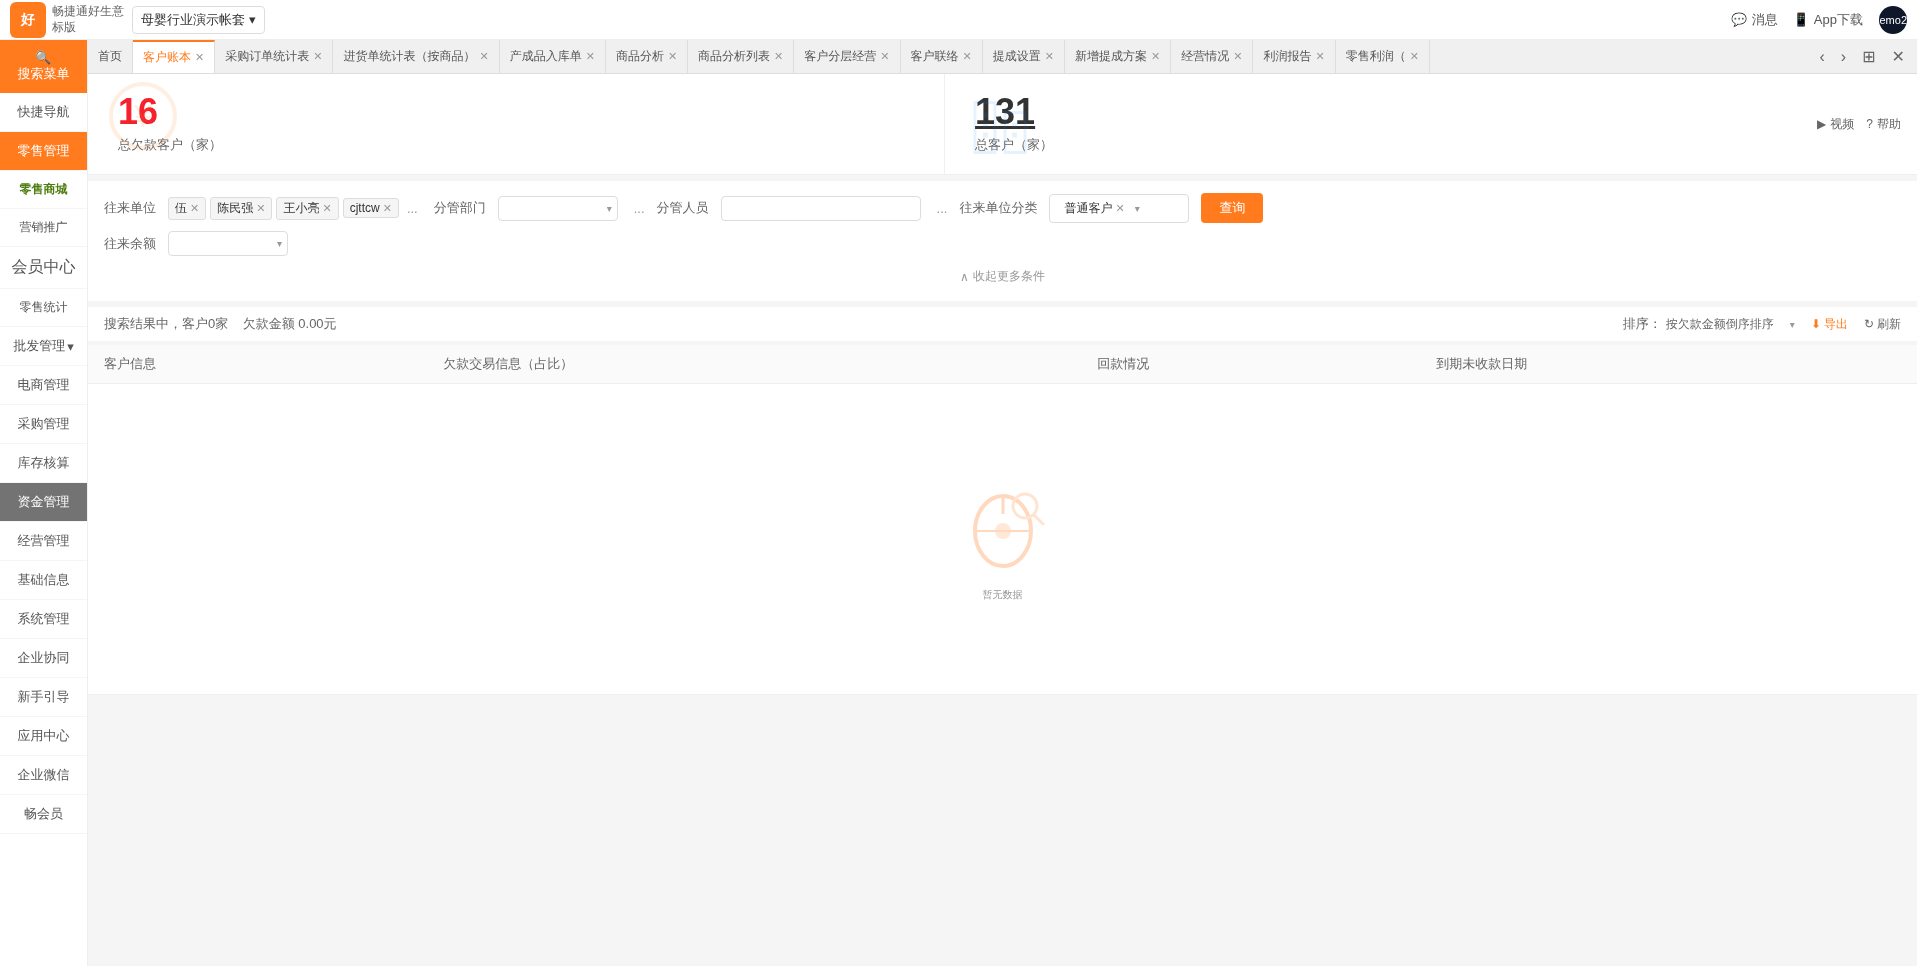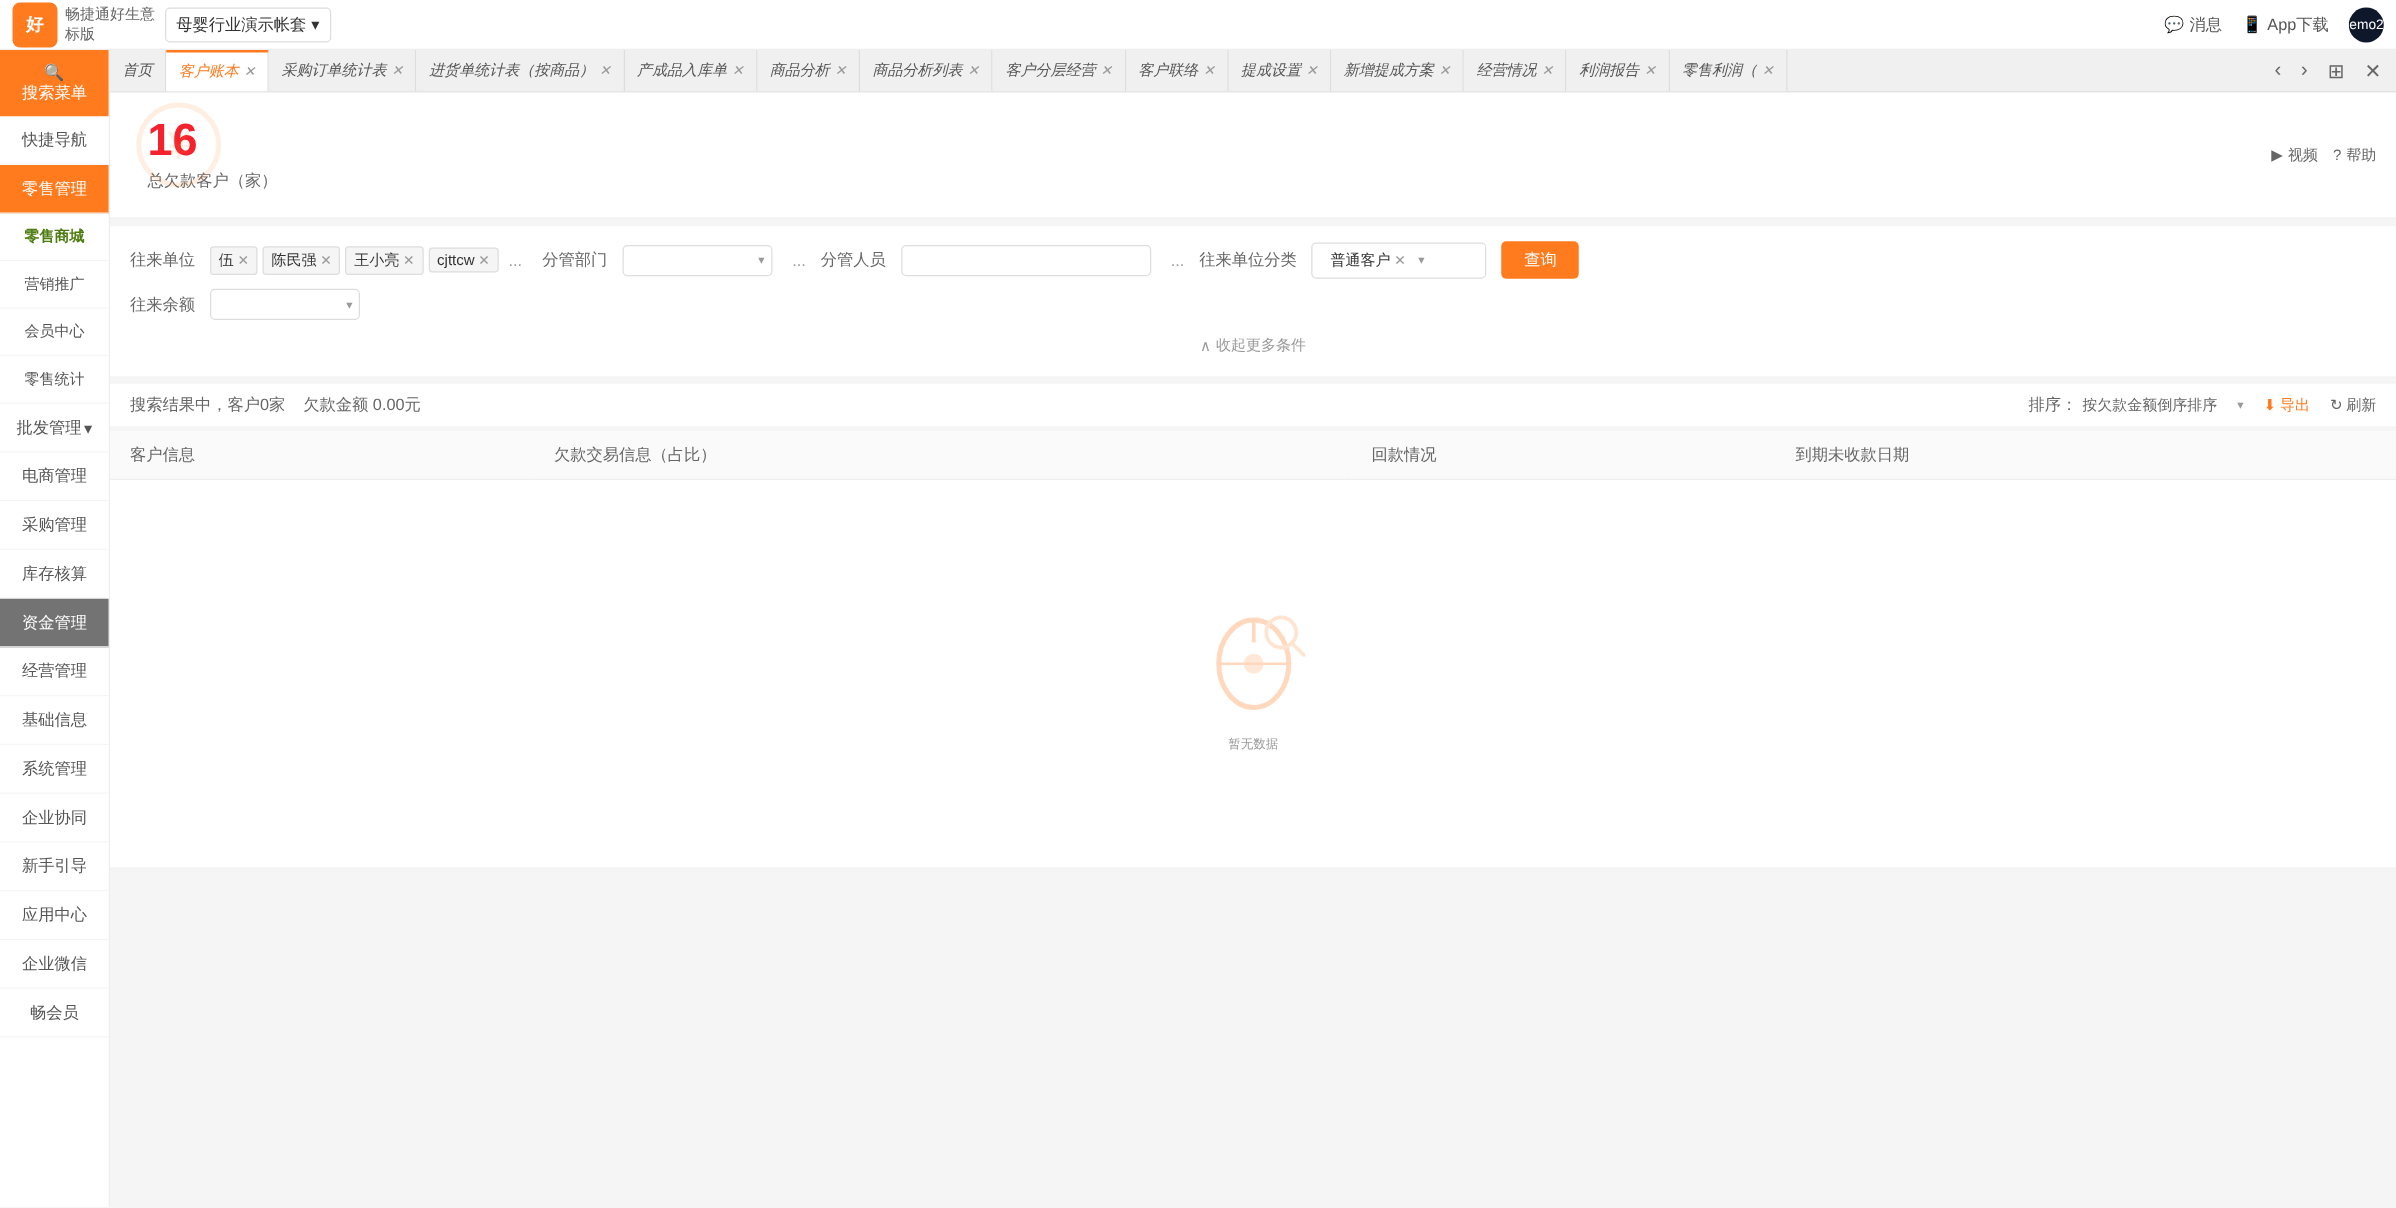--- a/index.html
+++ b/index.html
@@ -25,21 +25,21 @@
     .sidebar-nav-item { padding: 10px 8px; text-align: center; cursor: pointer; font-size: 13px; color: #555; border-bottom: 1px solid #f5f5f5; transition: background 0.2s; }
     .sidebar-nav-item.active { background: #ff7b1e; color: white; }
     .sidebar-nav-item.active-sub { color: #4d7c0f; font-weight: bold; }
     .sidebar-nav-item.has-arrow { display: flex; align-items: center; justify-content: center; gap: 2px; }
 
     
     .content-area { flex: 1; display: flex; flex-direction: column; overflow: hidden; }
 
     
     .tab-bar { background: #f0f0f0; display: flex; align-items: center; height: 34px; overflow: hidden; flex-shrink: 0; border-bottom: 1px solid #ddd; }
-    .tab-item { display: flex; align-items: center; gap: 4px; padding: 0 10px; height: 34px; font-size: 12px; cursor: pointer; border-right: 1px solid #ddd; white-space: nowrap; background: #f0f0f0; color: #555; flex-shrink: 0; font-style: italic; }
+    .tab-item { display: flex; align-items: center; gap: 4px; padding: 0 10px; height: 34px; font-size: 12px; cursor: pointer; border-right: 1px solid #ddd; white-space: nowrap; background: #f0f0f0; color: #555; flex-shrink: 0; }
     .tab-item.active { background: white; color: #ff7b1e; border-top: 2px solid #ff7b1e; }
     .tab-item .tab-close { color: #999; font-size: 11px; cursor: pointer; }
     .tab-bar-actions { display: flex; align-items: center; margin-left: auto; padding: 0 6px; gap: 4px; }
     .tab-action-btn { padding: 2px 6px; cursor: pointer; color: #666; font-size: 16px; }
 
     
     .page-content { flex: 1; overflow-y: auto; background: #f5f5f5; }
 
     
     .stats-banner { background: white; display: flex; align-items: stretch; margin-bottom: 6px; border-bottom: 1px solid #eee; }
@@ -128,21 +128,21 @@
     </div>
     <div class="sidebar-nav-item active">
       <span>零售管理</span>
     </div>
     <div class="sidebar-nav-item active-sub" style="padding-left:8px; font-size:12px;">
       <span>零售商城</span>
     </div>
     <div class="sidebar-nav-item" style="font-size:12px;">
       <span>营销推广</span>
     </div>
-    <div class="sidebar-nav-item" style="font-size:12px;">
+    <div class="sidebar-nav-item" style="font-size:16px;">
       <span>会员中心</span>
     </div>
     <div class="sidebar-nav-item" style="font-size:12px;">
       <span>零售统计</span>
     </div>
     <div class="sidebar-nav-item has-arrow">
       <span>批发管理</span>
       <span>▾</span>
     </div>
     <div class="sidebar-nav-item">
@@ -254,20 +254,35 @@
       <div class="stats-banner">
         <div class="stat-block">
           <div style="position:absolute; left:20px; top:50%; transform:translateY(-50%); opacity:0.12; font-size:70px; color:#ff7b1e;">
             <svg width="70" height="70" viewBox="0 0 70 70">
               <circle cx="35" cy="35" r="32" fill="none" stroke="#ff7b1e" stroke-width="4"></circle>
               <text x="35" y="46" text-anchor="middle" font-size="32" fill="#ff7b1e">¥</text>
             </svg>
           </div>
           <div class="stat-value-red">16</div>
           <div class="stat-label">总欠款客户（家）</div>
+        </div>
+        <div class="stat-block">
+          <div style="position:absolute; left:20px; top:50%; transform:translateY(-50%); opacity:0.1;">
+            <svg width="70" height="70" viewBox="0 0 70 70">
+              <rect x="10" y="15" width="20" height="50" fill="none" stroke="#1890ff" stroke-width="3"></rect>
+              <rect x="40" y="25" width="20" height="40" fill="none" stroke="#1890ff" stroke-width="3"></rect>
+              <rect x="18" y="25" width="5" height="5" fill="#1890ff"></rect>
+              <rect x="18" y="35" width="5" height="5" fill="#1890ff"></rect>
+              <rect x="18" y="45" width="5" height="5" fill="#1890ff"></rect>
+              <rect x="47" y="35" width="5" height="5" fill="#1890ff"></rect>
+              <rect x="47" y="45" width="5" height="5" fill="#1890ff"></rect>
+            </svg>
+          </div>
+          <div class="stat-value-dark">131</div>
+          <div class="stat-label">总客户（家）</div>
         </div>
         <div class="banner-right">
           <a>
             <span>▶</span>
             <span>视频</span>
           </a>
           <a>
             <span>?</span>
             <span>帮助</span>
           </a>

